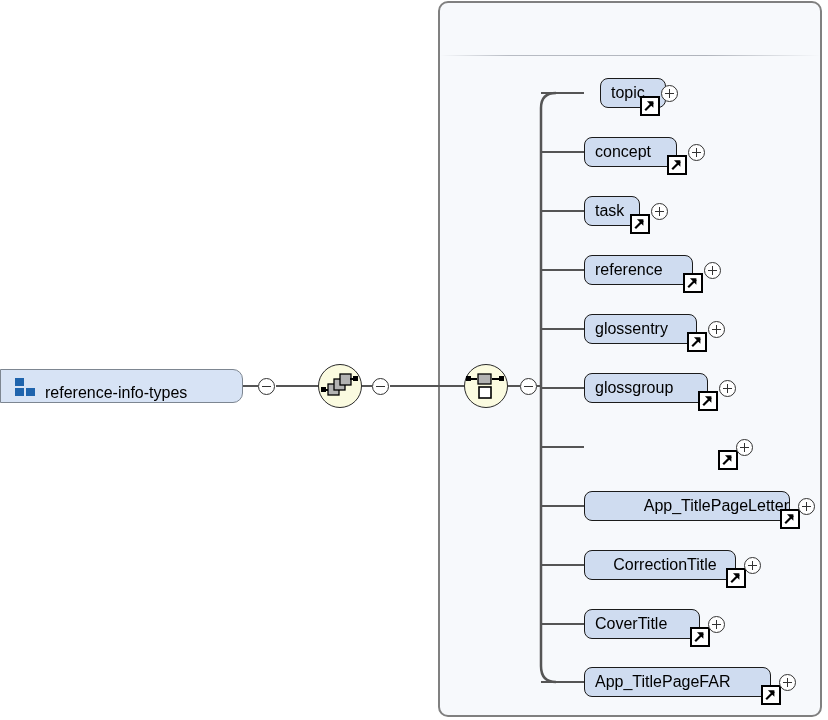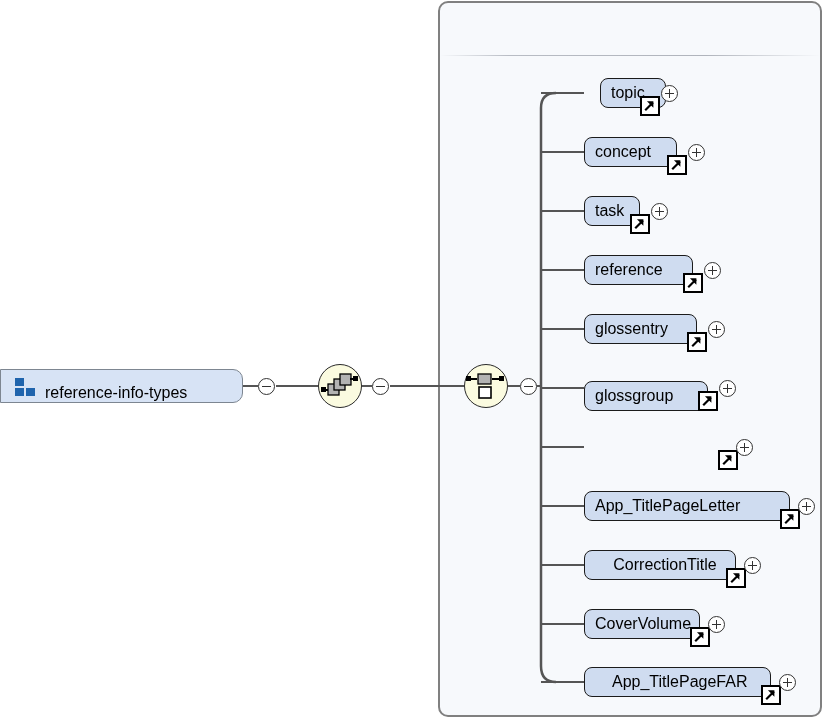--- a/index.html
+++ b/index.html
@@ -219,42 +219,42 @@
   </div>
   <div class="ext" style="left:687px;top:332px;">
     <svg width="16" height="16" viewBox="0 0 16 16">
         <path d="M4 11.5 L10.2 5.3" stroke="#000" stroke-width="2.2" fill="none" stroke-linecap="square"></path>
         <polygon points="11.4,3.3 11.4,9.8 8.0,6.6" fill="#000"></polygon>
         <polygon points="11.4,3.3 4.9,3.3 8.2,6.6" fill="#000"></polygon>
       </svg>
   </div>
   <div class="circ plus" style="left:708px;top:321px;"></div>
 
-  <div class="node" style="left:584px;top:381px;width:124px;">
+  <div class="node" style="left:584px;top:373px;width:124px;">
     <span class="label">glossgroup</span>
   </div>
   <div class="ext" style="left:698px;top:391px;">
     <svg width="16" height="16" viewBox="0 0 16 16">
         <path d="M4 11.5 L10.2 5.3" stroke="#000" stroke-width="2.2" fill="none" stroke-linecap="square"></path>
         <polygon points="11.4,3.3 11.4,9.8 8.0,6.6" fill="#000"></polygon>
         <polygon points="11.4,3.3 4.9,3.3 8.2,6.6" fill="#000"></polygon>
       </svg>
   </div>
   <div class="circ plus" style="left:719px;top:380px;"></div>
 
   <div class="ext" style="left:718px;top:450px;">
     <svg width="16" height="16" viewBox="0 0 16 16">
         <path d="M4 11.5 L10.2 5.3" stroke="#000" stroke-width="2.2" fill="none" stroke-linecap="square"></path>
         <polygon points="11.4,3.3 11.4,9.8 8.0,6.6" fill="#000"></polygon>
         <polygon points="11.4,3.3 4.9,3.3 8.2,6.6" fill="#000"></polygon>
       </svg>
   </div>
   <div class="circ plus" style="left:736px;top:439px;"></div>
 
-  <div class="node" style="left:584px;top:491px;width:206px;">
+  <div class="node" style="left:584px;top:491px;width:206px;justify-content:flex-end;">
     <span class="label">App_TitlePageLetter</span>
   </div>
   <div class="ext" style="left:780px;top:509px;">
     <svg width="16" height="16" viewBox="0 0 16 16">
         <path d="M4 11.5 L10.2 5.3" stroke="#000" stroke-width="2.2" fill="none" stroke-linecap="square"></path>
         <polygon points="11.4,3.3 11.4,9.8 8.0,6.6" fill="#000"></polygon>
         <polygon points="11.4,3.3 4.9,3.3 8.2,6.6" fill="#000"></polygon>
       </svg>
   </div>
   <div class="circ plus" style="left:798px;top:498px;"></div>
@@ -265,32 +265,32 @@
   <div class="ext" style="left:726px;top:568px;">
     <svg width="16" height="16" viewBox="0 0 16 16">
         <path d="M4 11.5 L10.2 5.3" stroke="#000" stroke-width="2.2" fill="none" stroke-linecap="square"></path>
         <polygon points="11.4,3.3 11.4,9.8 8.0,6.6" fill="#000"></polygon>
         <polygon points="11.4,3.3 4.9,3.3 8.2,6.6" fill="#000"></polygon>
       </svg>
   </div>
   <div class="circ plus" style="left:744px;top:557px;"></div>
 
   <div class="node" style="left:584px;top:609px;width:116px;">
-    <span class="label">CoverVolume</span>
+    <span class="label">CoverTitle</span>
   </div>
   <div class="ext" style="left:690px;top:627px;">
     <svg width="16" height="16" viewBox="0 0 16 16">
         <path d="M4 11.5 L10.2 5.3" stroke="#000" stroke-width="2.2" fill="none" stroke-linecap="square"></path>
         <polygon points="11.4,3.3 11.4,9.8 8.0,6.6" fill="#000"></polygon>
         <polygon points="11.4,3.3 4.9,3.3 8.2,6.6" fill="#000"></polygon>
       </svg>
   </div>
   <div class="circ plus" style="left:708px;top:616px;"></div>
 
-  <div class="node" style="left:584px;top:667px;width:187px;padding-left:17px;">
+  <div class="node" style="left:584px;top:667px;width:187px;">
     <span class="label">App_TitlePageFAR</span>
   </div>
   <div class="ext" style="left:761px;top:685px;">
     <svg width="16" height="16" viewBox="0 0 16 16">
         <path d="M4 11.5 L10.2 5.3" stroke="#000" stroke-width="2.2" fill="none" stroke-linecap="square"></path>
         <polygon points="11.4,3.3 11.4,9.8 8.0,6.6" fill="#000"></polygon>
         <polygon points="11.4,3.3 4.9,3.3 8.2,6.6" fill="#000"></polygon>
       </svg>
   </div>
   <div class="circ plus" style="left:779px;top:674px;"></div>

